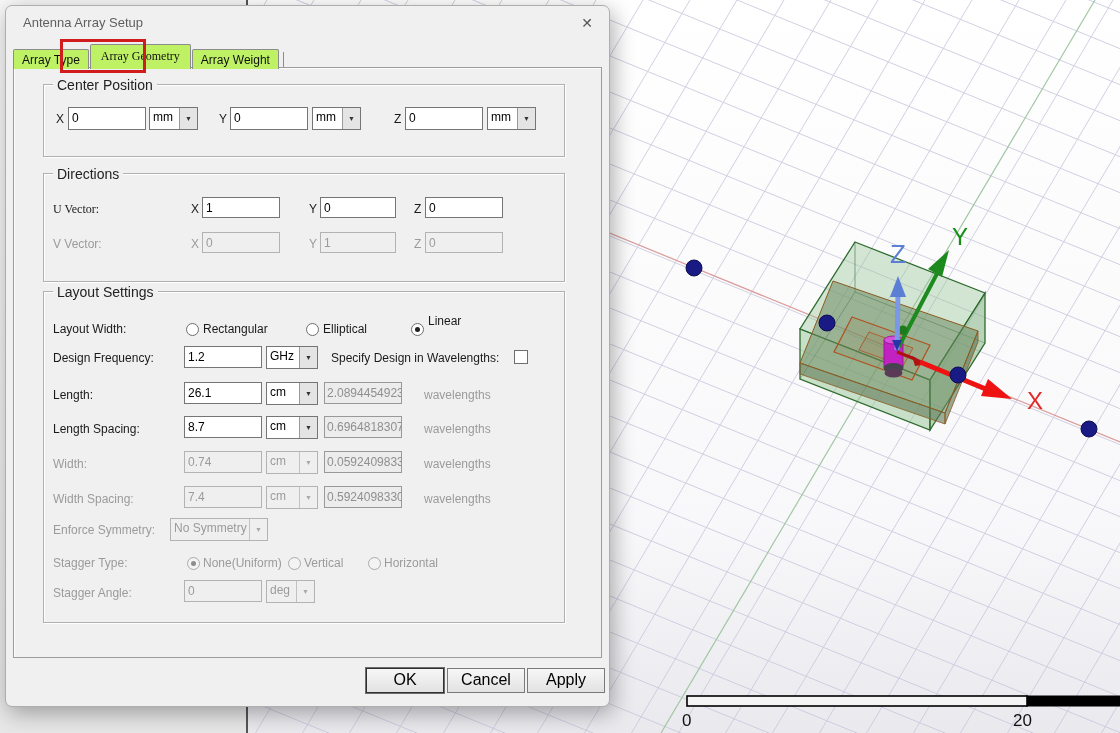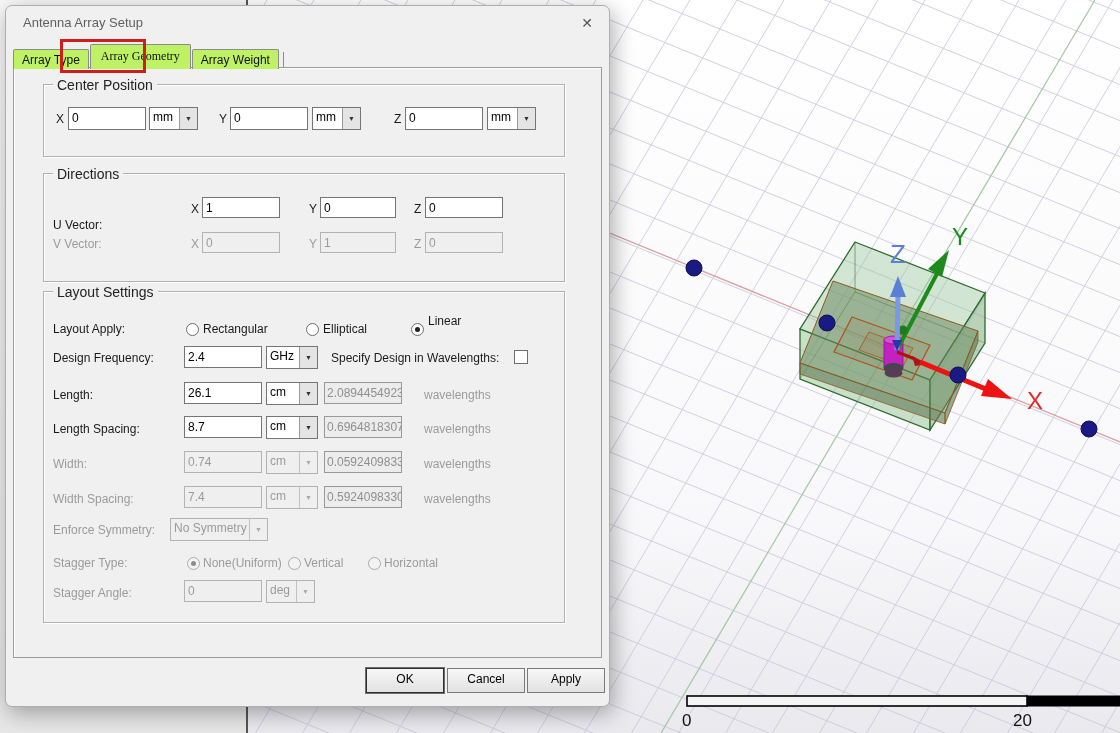--- a/index.html
+++ b/index.html
@@ -45,21 +45,21 @@
                font-size:7px;display:flex;align-items:center;justify-content:center;}
   .combo.dis{border-color:#b3b3b3;}
   .combo.dis .cval{background:#efefef;color:#9b9b9b;}
   .combo.dis .cbtn{background:#efefef;color:#a9a9a9;border-left-color:#c2c2c2;}
   .radio{position:absolute;width:11px;height:11px;border:1px solid #6e6e6e;border-radius:50%;background:#fff;}
   .radio.on::after{content:"";position:absolute;left:3px;top:3px;width:5px;height:5px;border-radius:50%;background:#222;}
   .radio.dis{border-color:#ababab;background:#f3f3f3;}
   .radio.dis.on::after{background:#8d8d8d;}
   .chk{position:absolute;width:12px;height:12px;border:1px solid #6e6e6e;background:#fff;}
   .btn{position:absolute;width:76px;height:23px;background:linear-gradient(#f7f7f7,#e2e2e2);
-       border:1px solid #7a7a7a;font-size:12px;text-align:center;line-height:21px;color:#000;}
+       border:1px solid #7a7a7a;font-size:16px;text-align:center;line-height:21px;color:#000;}
   .btn.default{border-color:#2f2f2f;box-shadow:0 0 0 1px #6d6d6d;}
 </style>
 </head>
 <body>
 
 <div id="stage">
 
   <div id="left-panel"></div>
 
   <svg id="scene" viewBox="0 0 1120 733">
@@ -238,48 +238,48 @@
     <div class="lbl" style="left:388px;top:106px;">Z</div>
     <div class="tin" style="left:399px;top:101px;width:70px;height:21px;">0</div>
     <div class="combo" style="left:481px;top:101px;width:47px;">
       <span class="cval">mm</span>
         <span class="cbtn">▼</span>
     </div>
 
     <div class="grp" style="left:37px;top:167px;width:520px;height:107px;">
       <span class="legend">Directions</span>
     </div>
-    <div class="lbl" style="left:47px;top:212px;">U Vector:</div>
+    <div class="lbl" style="left:47px;top:196px;font-family:Liberation Serif, serif;">U Vector:</div>
     <div class="lbl" style="left:185px;top:196px;">X</div>
     <div class="tin" style="left:196px;top:191px;width:70px;height:19px;">1</div>
     <div class="lbl" style="left:303px;top:196px;">Y</div>
     <div class="tin" style="left:314px;top:191px;width:68px;height:19px;">0</div>
     <div class="lbl" style="left:408px;top:196px;">Z</div>
     <div class="tin" style="left:419px;top:191px;width:70px;height:19px;">0</div>
     <div class="lbl dis" style="left:47px;top:231px;">V Vector:</div>
     <div class="lbl dis" style="left:185px;top:231px;">X</div>
     <div class="tin dis" style="left:196px;top:226px;width:70px;height:19px;">0</div>
     <div class="lbl dis" style="left:303px;top:231px;">Y</div>
     <div class="tin dis" style="left:314px;top:226px;width:68px;height:19px;">1</div>
     <div class="lbl dis" style="left:408px;top:231px;">Z</div>
     <div class="tin dis" style="left:419px;top:226px;width:70px;height:19px;">0</div>
 
     <div class="grp" style="left:37px;top:285px;width:520px;height:330px;">
       <span class="legend">Layout Settings</span>
     </div>
-    <div class="lbl" style="left:47px;top:316px;">Layout Apply:</div>
+    <div class="lbl" style="left:47px;top:316px;">Layout Width:</div>
     <span class="radio" style="left:180px;top:317px;"></span>
     <div class="lbl" style="left:197px;top:316px;">Rectangular</div>
     <span class="radio" style="left:300px;top:317px;"></span>
     <div class="lbl" style="left:317px;top:316px;">Elliptical</div>
     <span class="radio on" style="left:405px;top:317px;"></span>
     <div class="lbl" style="left:422px;top:308px;">Linear</div>
 
     <div class="lbl" style="left:47px;top:345px;">Design Frequency:</div>
-    <div class="tin" style="left:178px;top:340px;width:70px;height:20px;">2.4</div>
+    <div class="tin" style="left:178px;top:340px;width:70px;height:20px;">1.2</div>
     <div class="combo" style="left:260px;top:340px;width:50px;">
       <span class="cval">GHz</span>
         <span class="cbtn">▼</span>
     </div>
     <div class="lbl" style="left:325px;top:345px;">Specify Design in Wavelengths:</div>
     <span class="chk" style="left:508px;top:344px;"></span>
 
     <div class="lbl" style="left:47px;top:382px;text-align:right;">Length:</div>
     <div class="tin" style="left:178px;top:376px;width:70px;height:20px;">26.1</div>
     <div class="combo" style="left:260px;top:376px;width:50px;">

